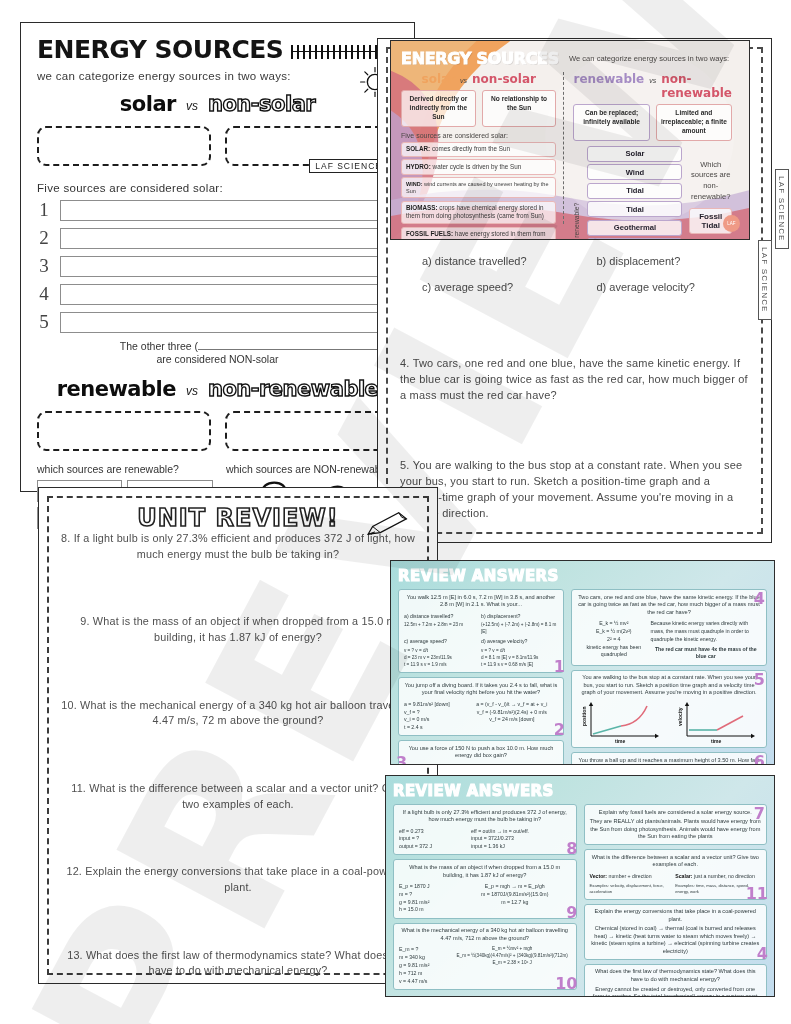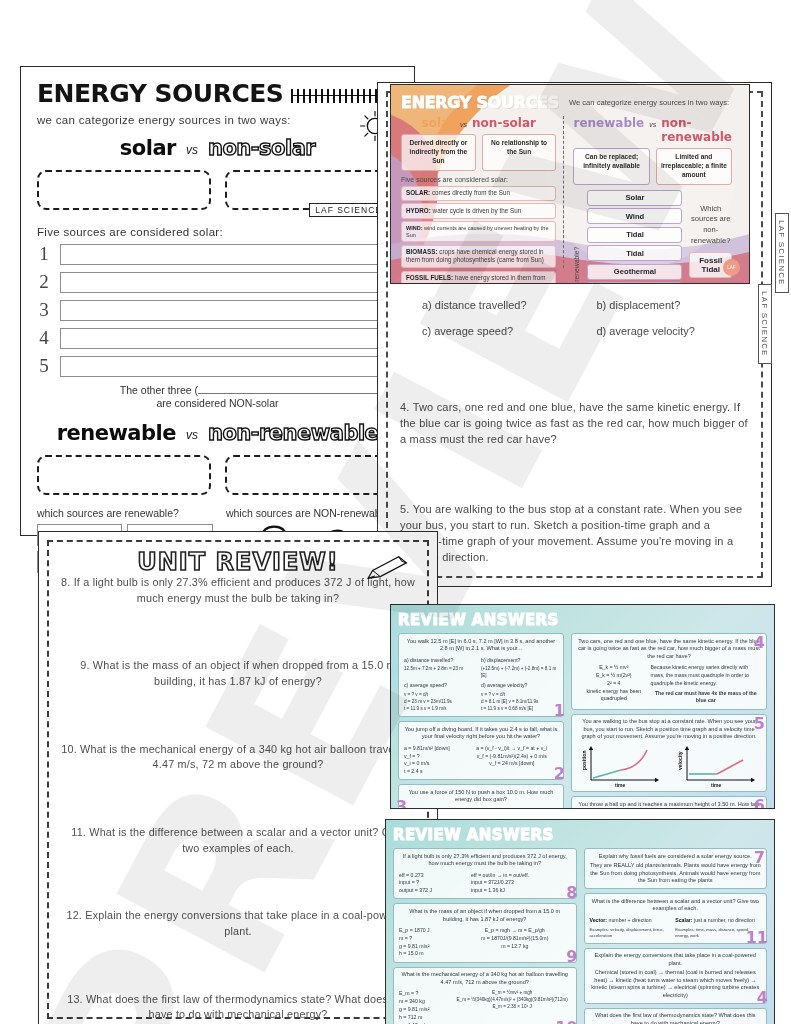--- a/index.html
+++ b/index.html
@@ -2,21 +2,21 @@
 <html><head>
 <meta charset="utf-8">
 <style>
   * { box-sizing: border-box; margin: 0; padding: 0; }
   body {
     width: 791px; height: 1024px;
     background: #ffffff;
     font-family: "Liberation Sans", sans-serif;
     position: relative; overflow: hidden;
   }
-  .stage { position: absolute; inset: 0; margin-top: 44px; }
+  .stage { position: absolute; inset: 0; }
 
   
   .watermark {
     position: absolute; left: 0; top: 0; width: 791px; height: 1024px;
     z-index: 60; pointer-events: none;
     display: flex; align-items: center; justify-content: center;
   }
   .watermark span {
     font-size: 230px; font-weight: 800; letter-spacing: 12px;
     color: rgba(0,0,0,0.065);

